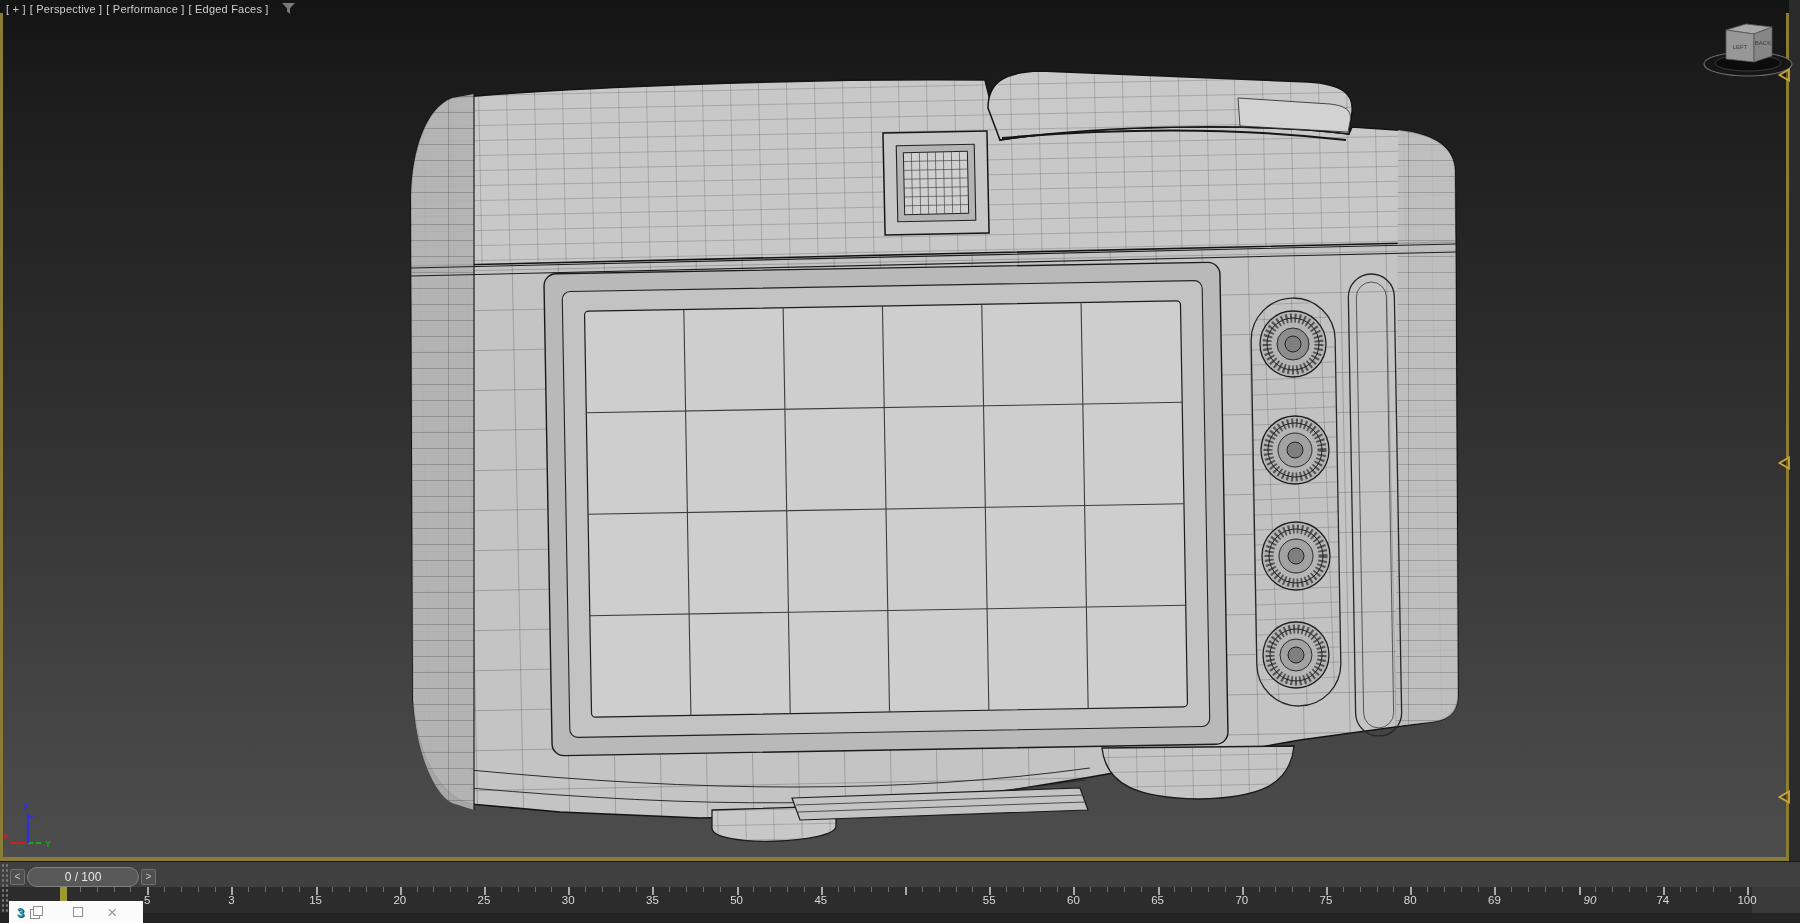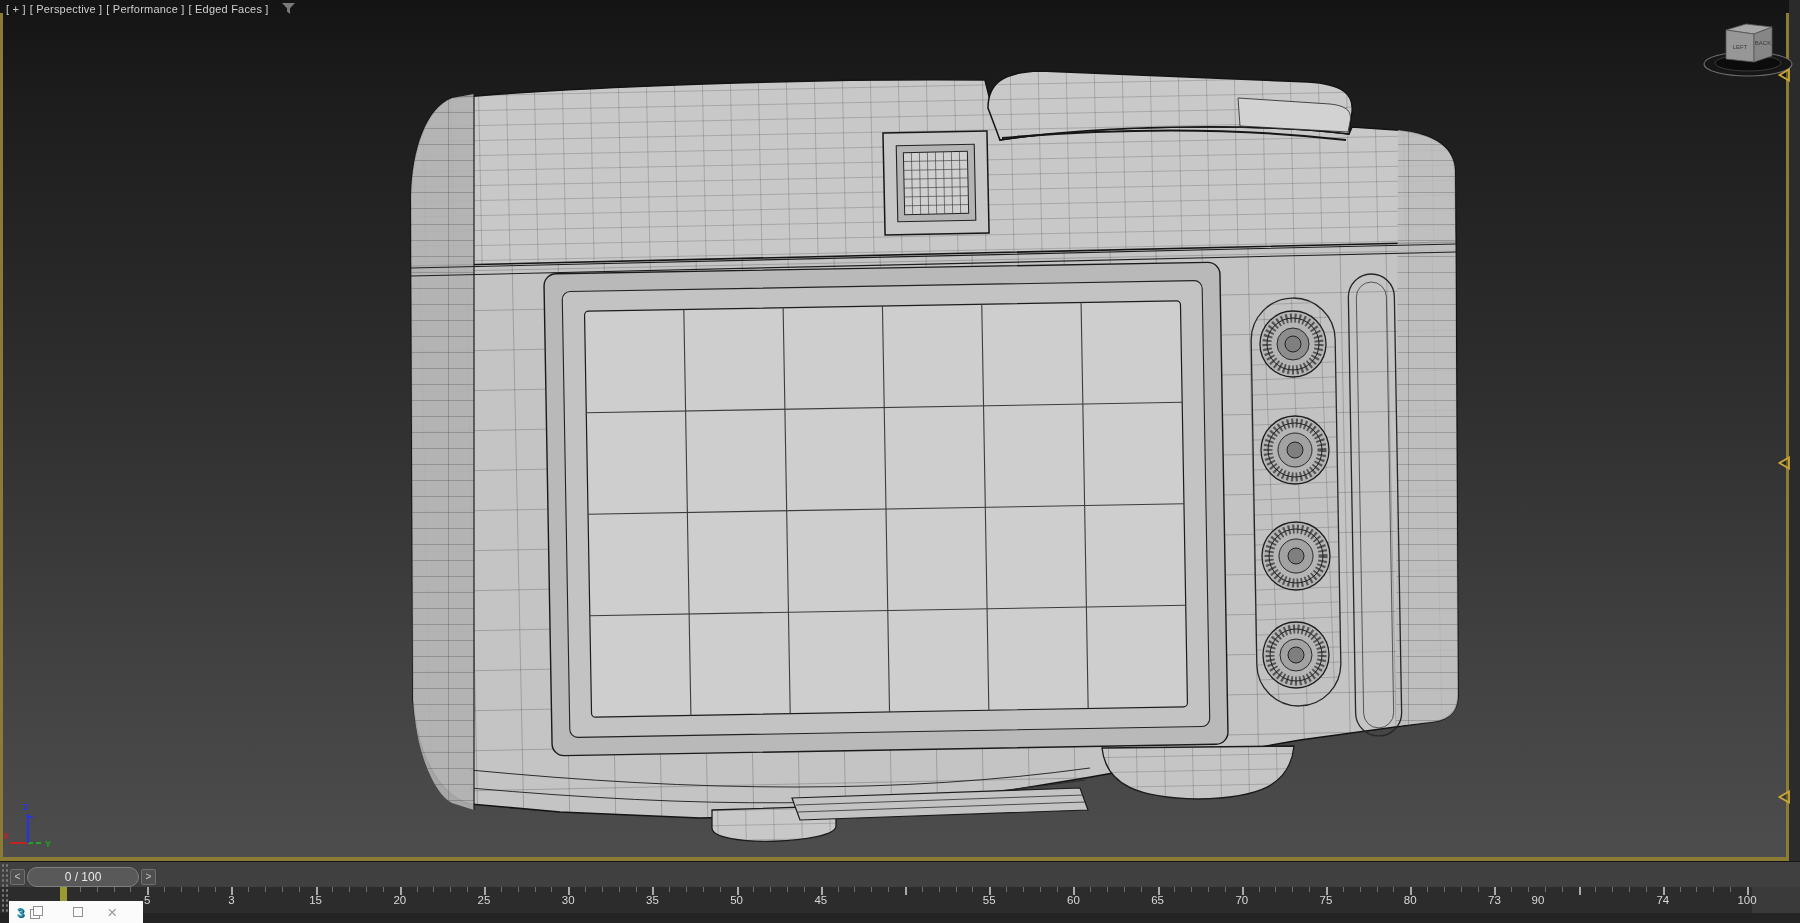--- a/index.html
+++ b/index.html
@@ -352,27 +352,27 @@
         <div class="tick" style="left: 1359.68px; height: 5px;"></div>
         <div class="tick" style="left: 1376.52px; height: 5px;"></div>
         <div class="tick" style="left: 1393.36px; height: 5px;"></div>
         <div class="tick major" style="left: 1410.2px; height: 8px;"></div>
         <div class="tick-label" style="left: 1410.2px;">80</div>
         <div class="tick" style="left: 1427.04px; height: 5px;"></div>
         <div class="tick" style="left: 1443.88px; height: 5px;"></div>
         <div class="tick" style="left: 1460.72px; height: 5px;"></div>
         <div class="tick" style="left: 1477.56px; height: 5px;"></div>
         <div class="tick major" style="left: 1494.4px; height: 8px;"></div>
-        <div class="tick-label" style="left: 1494.4px;">73</div>
+        <div class="tick-label" style="left: 1494.4px;">69</div>
         <div class="tick" style="left: 1511.24px; height: 5px;"></div>
         <div class="tick" style="left: 1528.08px; height: 5px;"></div>
         <div class="tick" style="left: 1544.92px; height: 5px;"></div>
         <div class="tick" style="left: 1561.76px; height: 5px;"></div>
         <div class="tick major" style="left: 1578.6px; height: 8px;"></div>
-        <div class="tick-label" style="left: 1538px;">90</div>
+        <div class="tick-label" style="left: 1590px; font-style: italic;">90</div>
         <div class="tick" style="left: 1595.44px; height: 5px;"></div>
         <div class="tick" style="left: 1612.28px; height: 5px;"></div>
         <div class="tick" style="left: 1629.12px; height: 5px;"></div>
         <div class="tick" style="left: 1645.96px; height: 5px;"></div>
         <div class="tick major" style="left: 1662.8px; height: 8px;"></div>
         <div class="tick-label" style="left: 1662.8px;">74</div>
         <div class="tick" style="left: 1679.64px; height: 5px;"></div>
         <div class="tick" style="left: 1696.48px; height: 5px;"></div>
         <div class="tick" style="left: 1713.32px; height: 5px;"></div>
         <div class="tick" style="left: 1730.16px; height: 5px;"></div>

